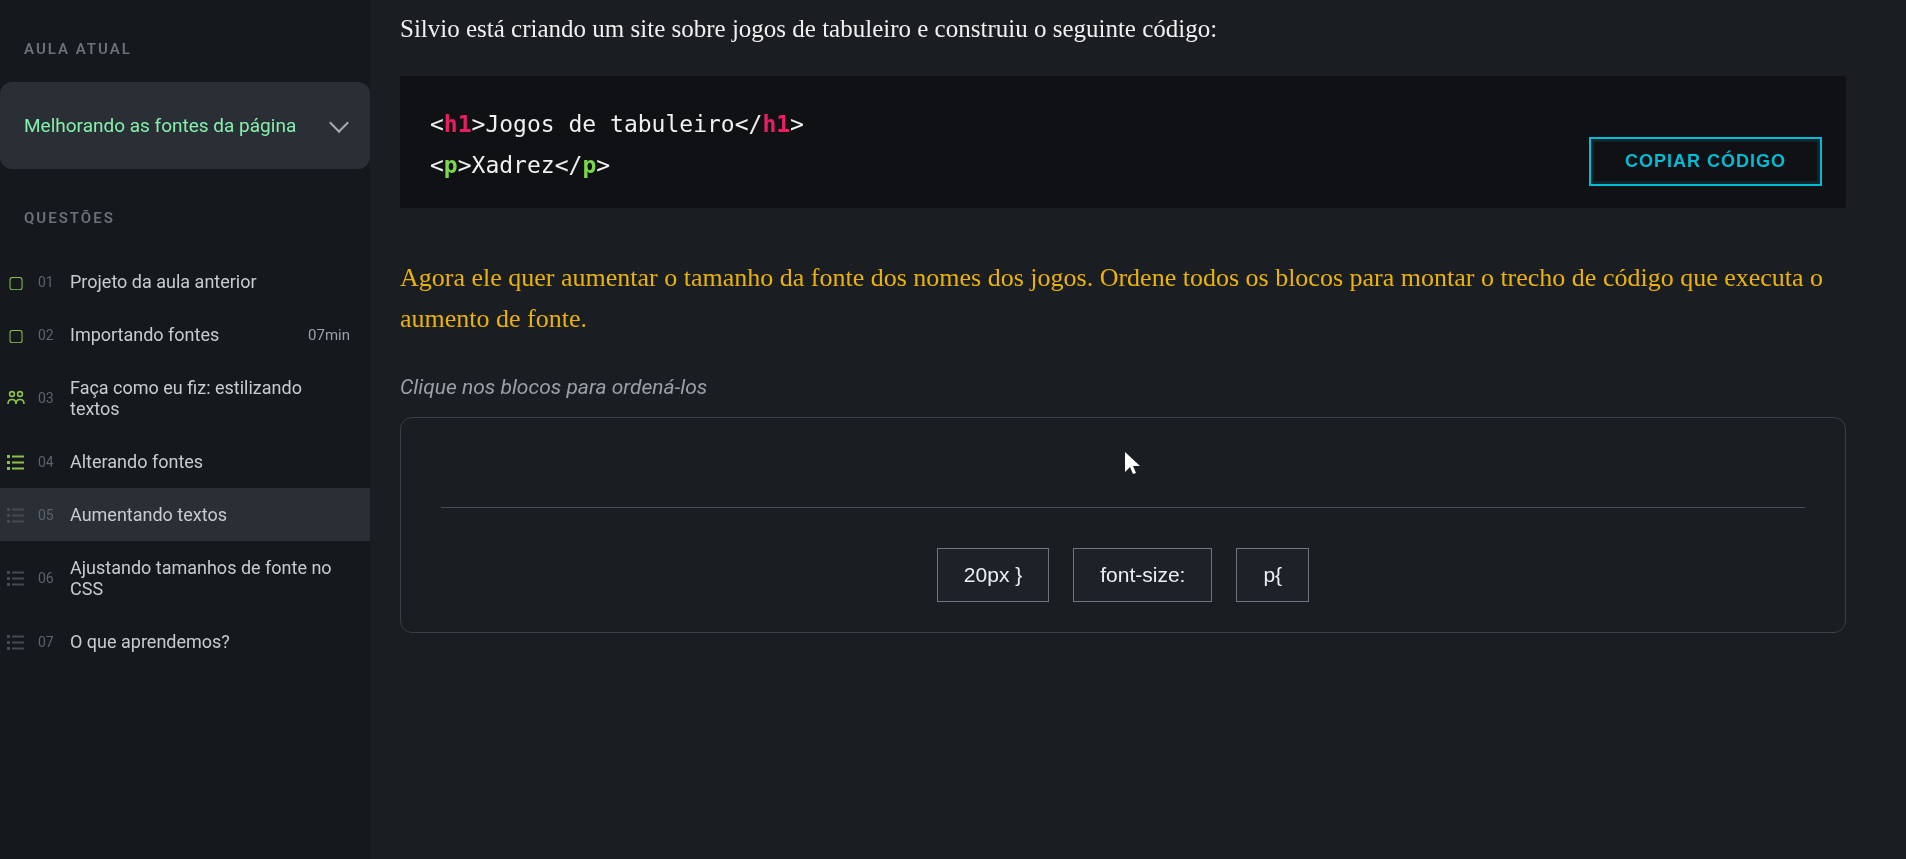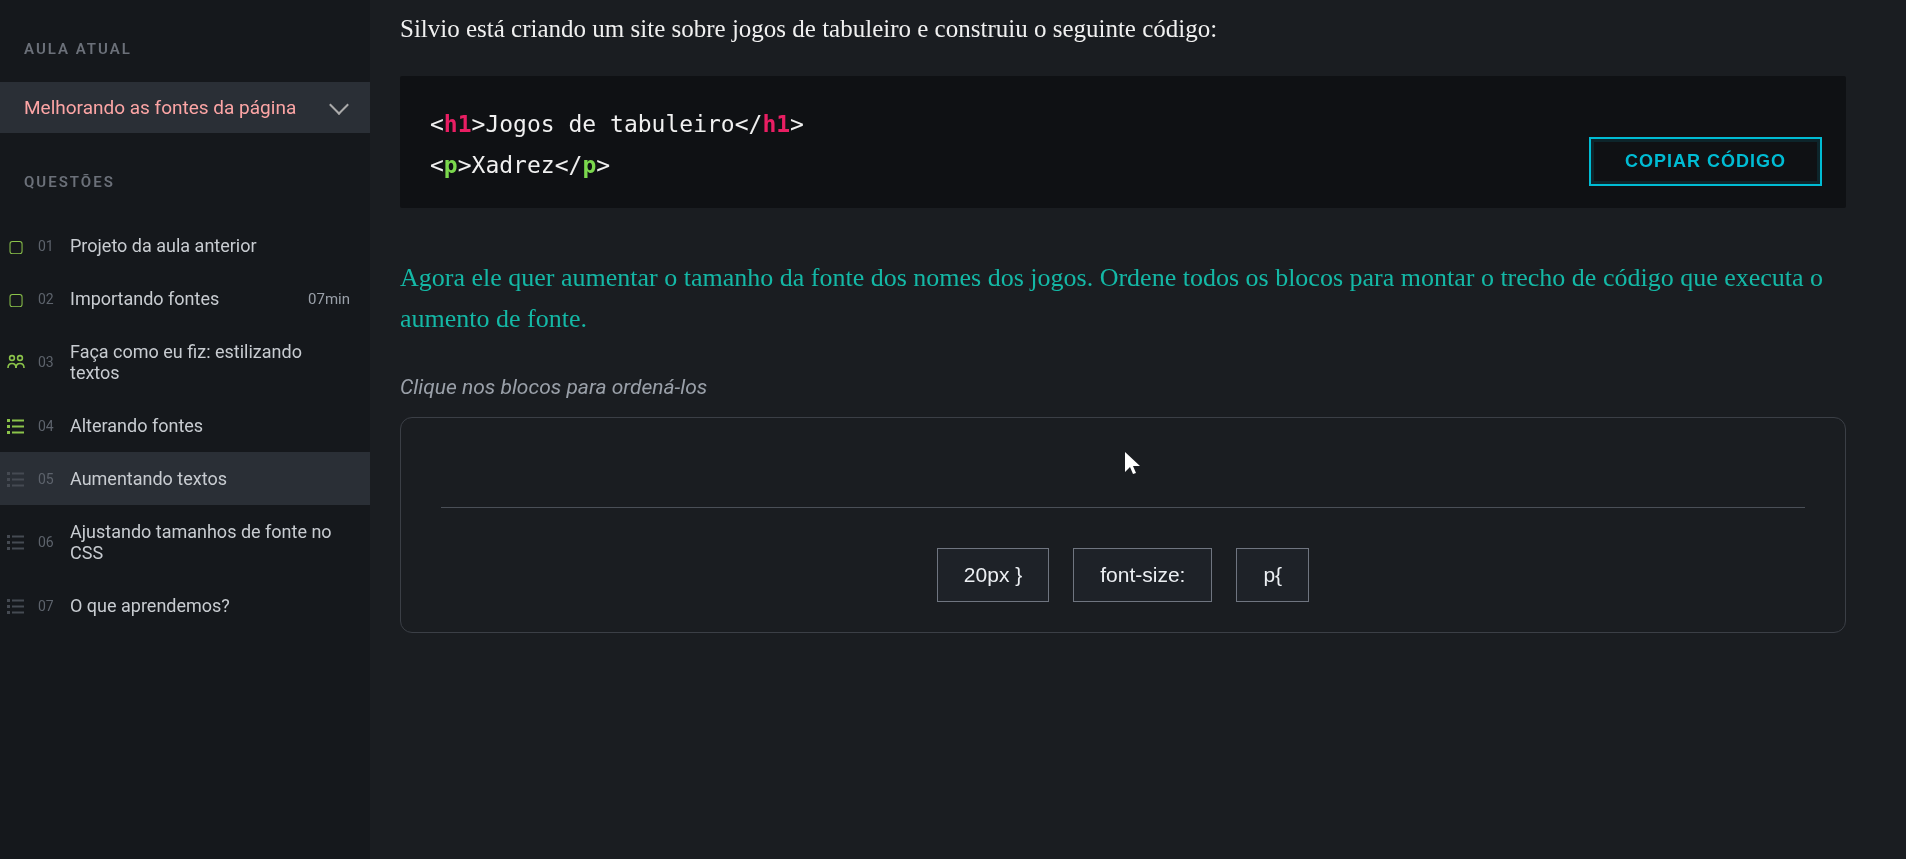--- a/index.html
+++ b/index.html
@@ -22,28 +22,29 @@
   }
   .sidebar-section-label {
     color: #6b7079;
     font-size: 15px;
     letter-spacing: 2px;
     font-weight: 600;
     padding: 0 24px 24px 24px;
   }
   .current-lesson {
     background: #2a2f36;
-    color: #fca5a5;
-    padding: 14px 24px;
+    color: #86efac;
+    padding: 32px 24px;
     font-size: 19px;
     display: flex;
     align-items: center;
     justify-content: space-between;
     margin-bottom: 40px;
     cursor: pointer;
+    border-radius: 12px;
   }
   .chevron {
     width: 14px;
     height: 14px;
     border-right: 2px solid #aaa;
     border-bottom: 2px solid #aaa;
     transform: rotate(45deg);
     margin-top: -6px;
   }
   .questions-label {
@@ -128,21 +129,21 @@
     font-weight: 700;
     letter-spacing: 1px;
     padding: 12px 34px;
     cursor: pointer;
     box-shadow: 0 0 0 3px rgba(0,188,212,0.12) inset;
   }
   .instruction {
     font-size: 26px;
     line-height: 1.55;
     font-family: Georgia, 'Times New Roman', serif;
-    color: #14b8a6;
+    color: #eab308;
     margin-bottom: 36px;
   }
   .hint {
     font-size: 21px;
     font-style: italic;
     color: #9aa0a9;
     margin-bottom: 18px;
   }
   .ordering-area {
     border: 1px solid #3b3f46;

